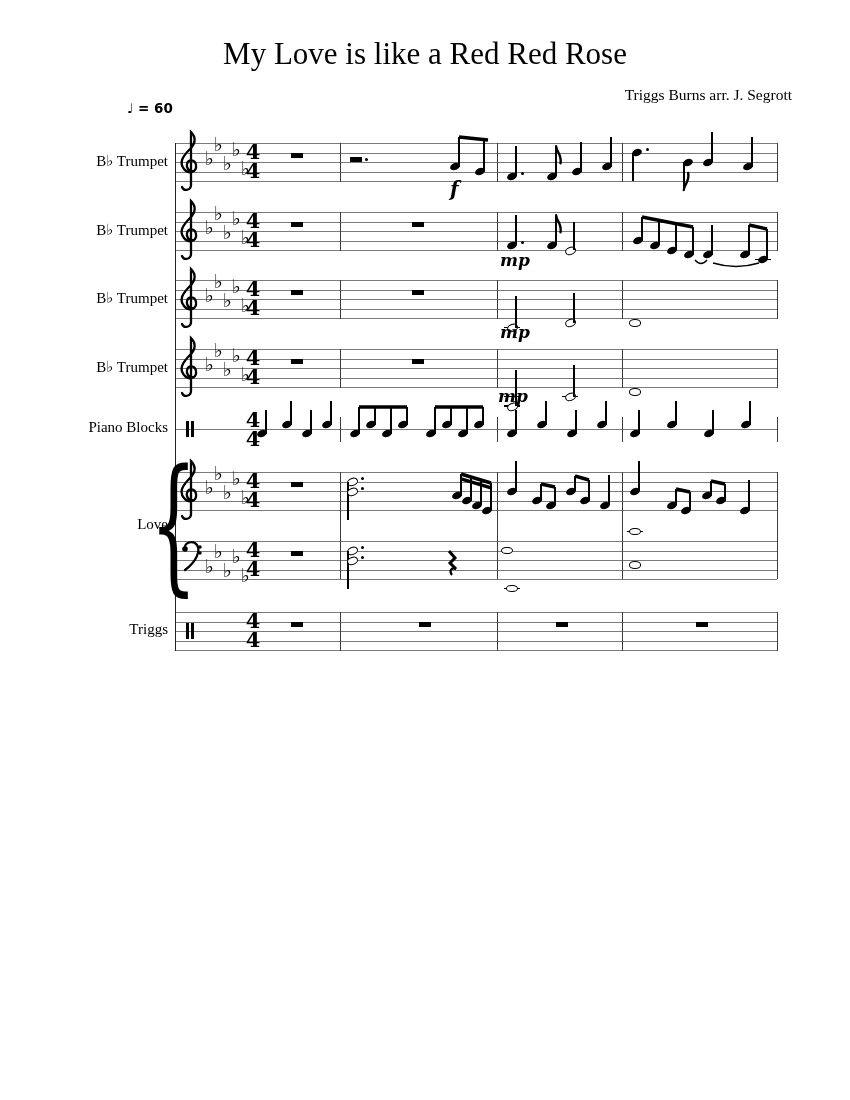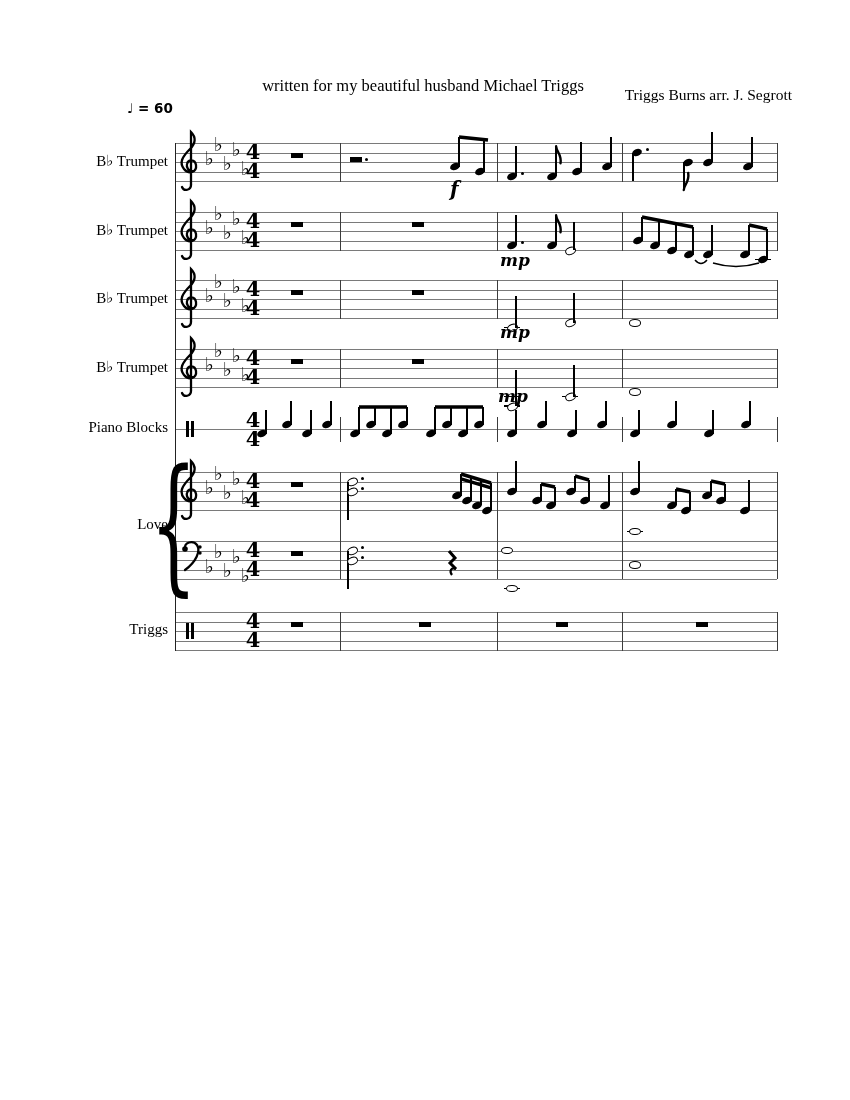--- a/index.html
+++ b/index.html
@@ -31,21 +31,21 @@
   .dyn.big{font-size:20px;}
   .brace{font-family:"DejaVu Serif",serif;font-size:148px;line-height:112px;
          transform:scaleX(0.5);transform-origin:left center;}
   .clefwrap svg{display:block;}
   #overlay{position:absolute;left:0;top:0;pointer-events:none;overflow:visible;}
 </style>
 </head>
 <body>
 
 <div class="page">
-  <div class="subtitle">written for my beautiful husband Michael Triggs</div>
+  <div class="title">My Love is like a Red Red Rose</div>
   <div class="composer">Triggs Burns arr. J. Segrott</div>
   <div class="tempo">♩ = 60</div>
   <div id="score">
       <div class="sline" style="left: 175px; top: 143px; width: 602px;"></div>
       <div class="sline" style="left: 175px; top: 152.5px; width: 602px;"></div>
       <div class="sline" style="left: 175px; top: 162px; width: 602px;"></div>
       <div class="sline" style="left: 175px; top: 171.5px; width: 602px;"></div>
       <div class="sline" style="left: 175px; top: 181px; width: 602px;"></div>
       <div class="ilabel" style="left: 48px; top: 152px; width: 120px;">B♭ Trumpet</div>
       <div class="clefwrap" style="left: 176px; top: 129px; width: 26px; height: 66px;">

